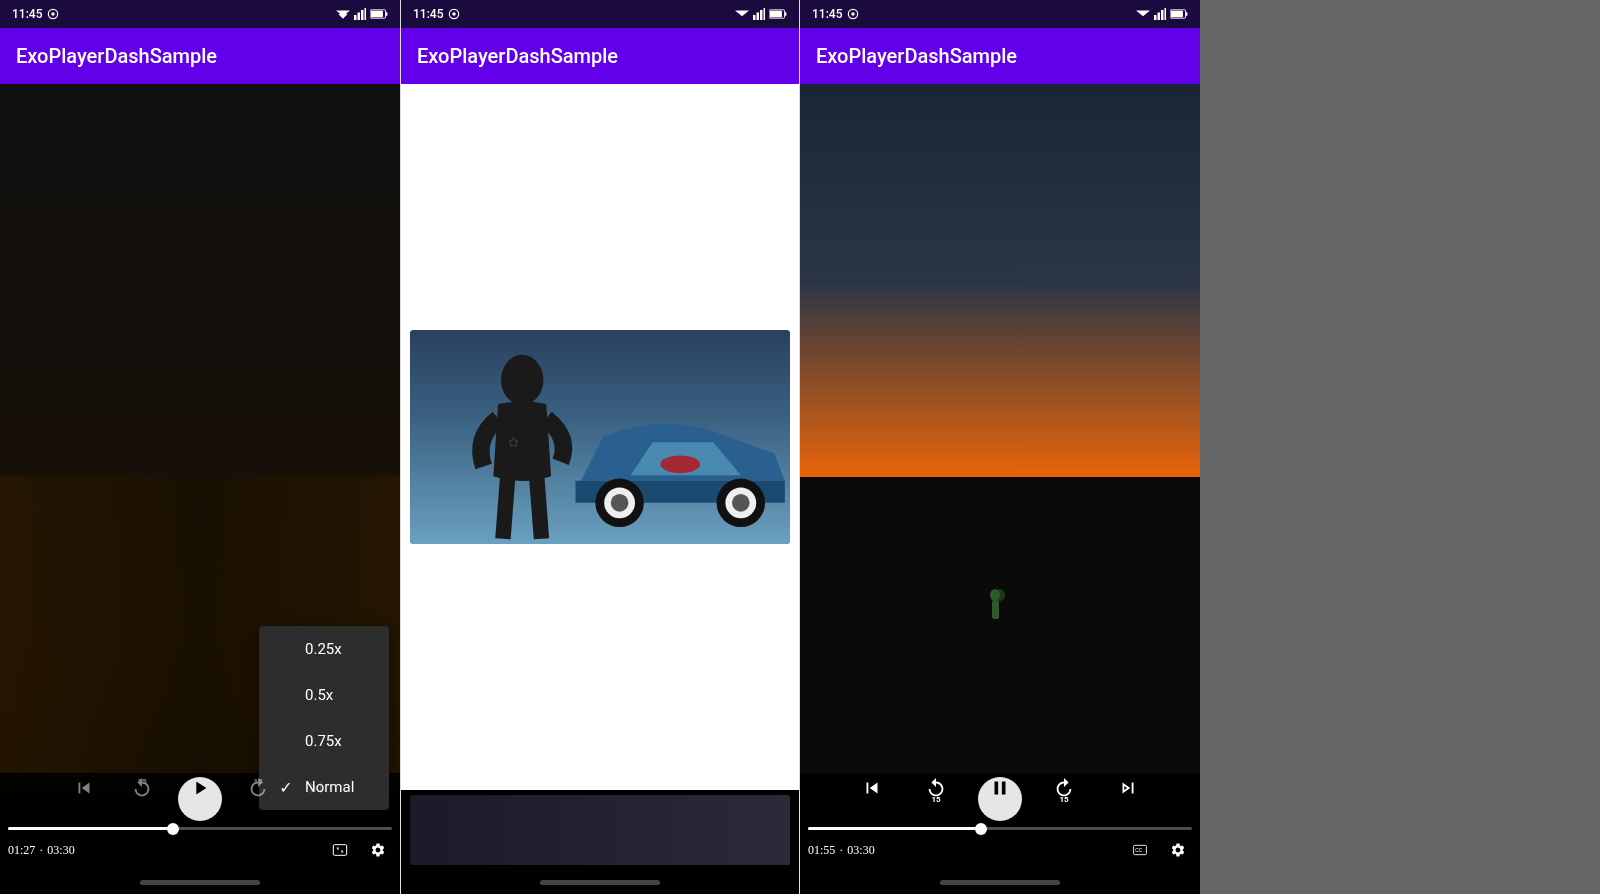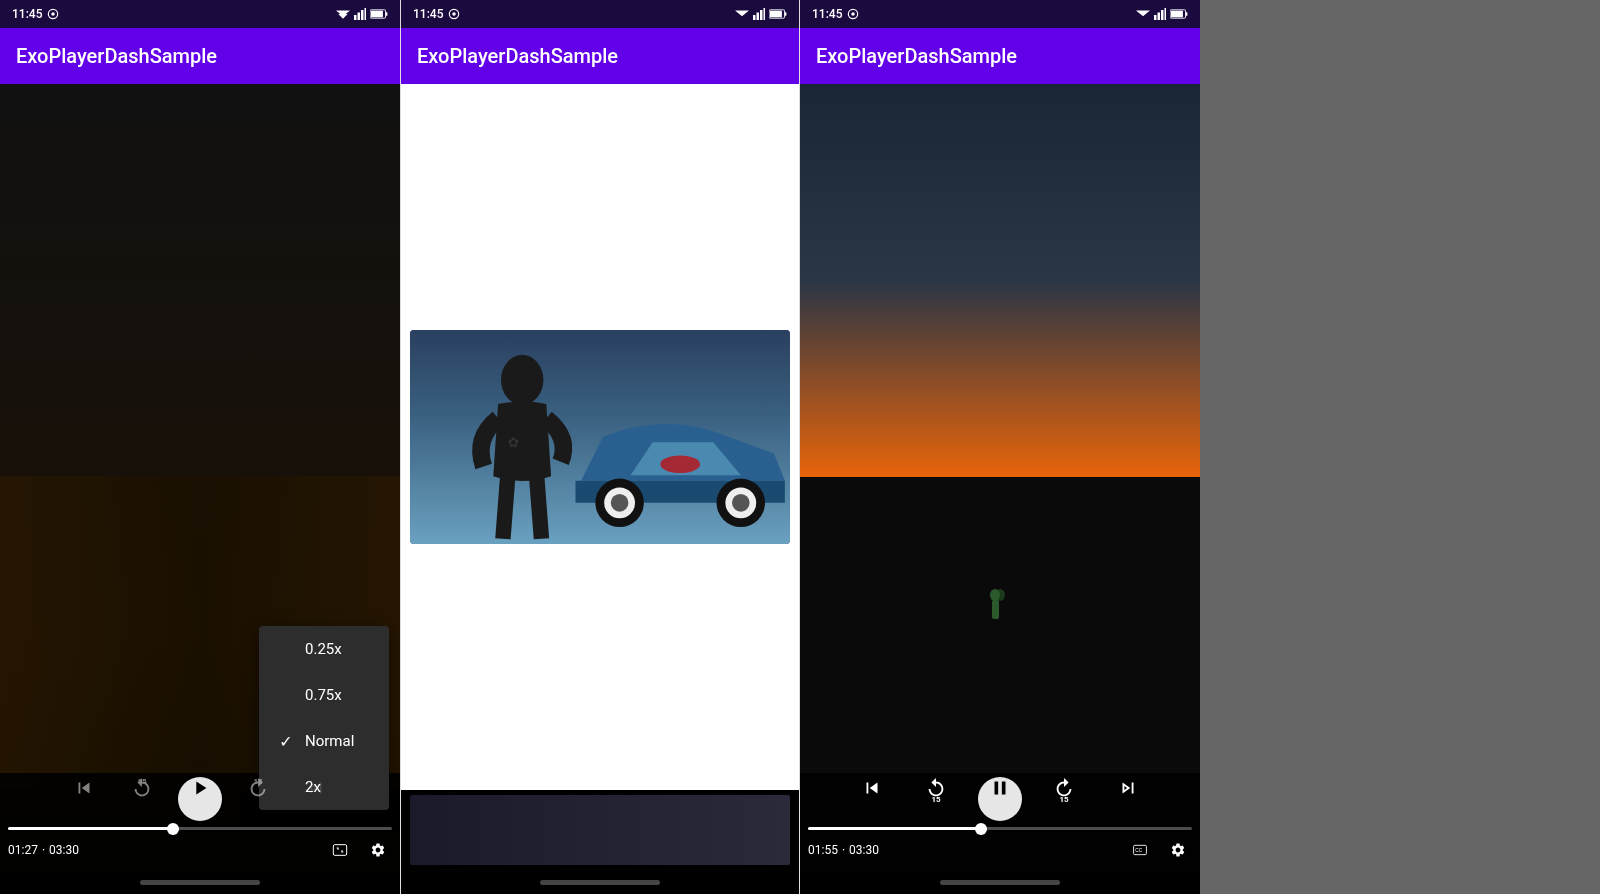--- a/index.html
+++ b/index.html
@@ -124,21 +124,21 @@
       top: -4.5px;
     }
     .time-row {
       display: flex;
       align-items: center;
       justify-content: space-between;
       color: #fff;
       font-size: 12px;
       margin-top: 2px;
     }
-    .time-label { display: flex; align-items: center; gap: 4px; }
+    .time-label { display: flex; align-items: center; gap: 4px; font-family: Liberation Serif, serif; }
     .time-controls { display: flex; gap: 10px; align-items: center; }
     .icon-btn {
       width: 28px;
       height: 28px;
       display: flex;
       align-items: center;
       justify-content: center;
       color: #fff;
       cursor: pointer;
       font-size: 14px;
@@ -289,29 +289,29 @@
 
       <div style="position:absolute;bottom:0;left:0;right:0;">
 
         <div class="speed-menu">
           <div class="speed-item">
             <span class="check-placeholder"></span>
             <span>0.25x</span>
           </div>
           <div class="speed-item">
             <span class="check-placeholder"></span>
+            <span>0.5x</span>
+          </div>
+          <div class="speed-item">
+            <span class="check-placeholder"></span>
             <span>0.75x</span>
           </div>
           <div class="speed-item active">
             <span class="check-icon">✓</span>
             <span>Normal</span>
-          </div>
-          <div class="speed-item">
-            <span class="check-placeholder"></span>
-            <span>2x</span>
           </div>
         </div>
 
         <div class="bottom-controls-bar">
           <div class="controls-buttons">
 
             <div style="display:flex;align-items:center;gap:14px;">
               <div class="ctrl-btn" style="opacity:0.5;">
                 <svg viewBox="0 0 24 24" width="22" height="22">
                     <path d="M6 6h2v12H6zm3.5 6l8.5 6V6z" fill="white"></path>

